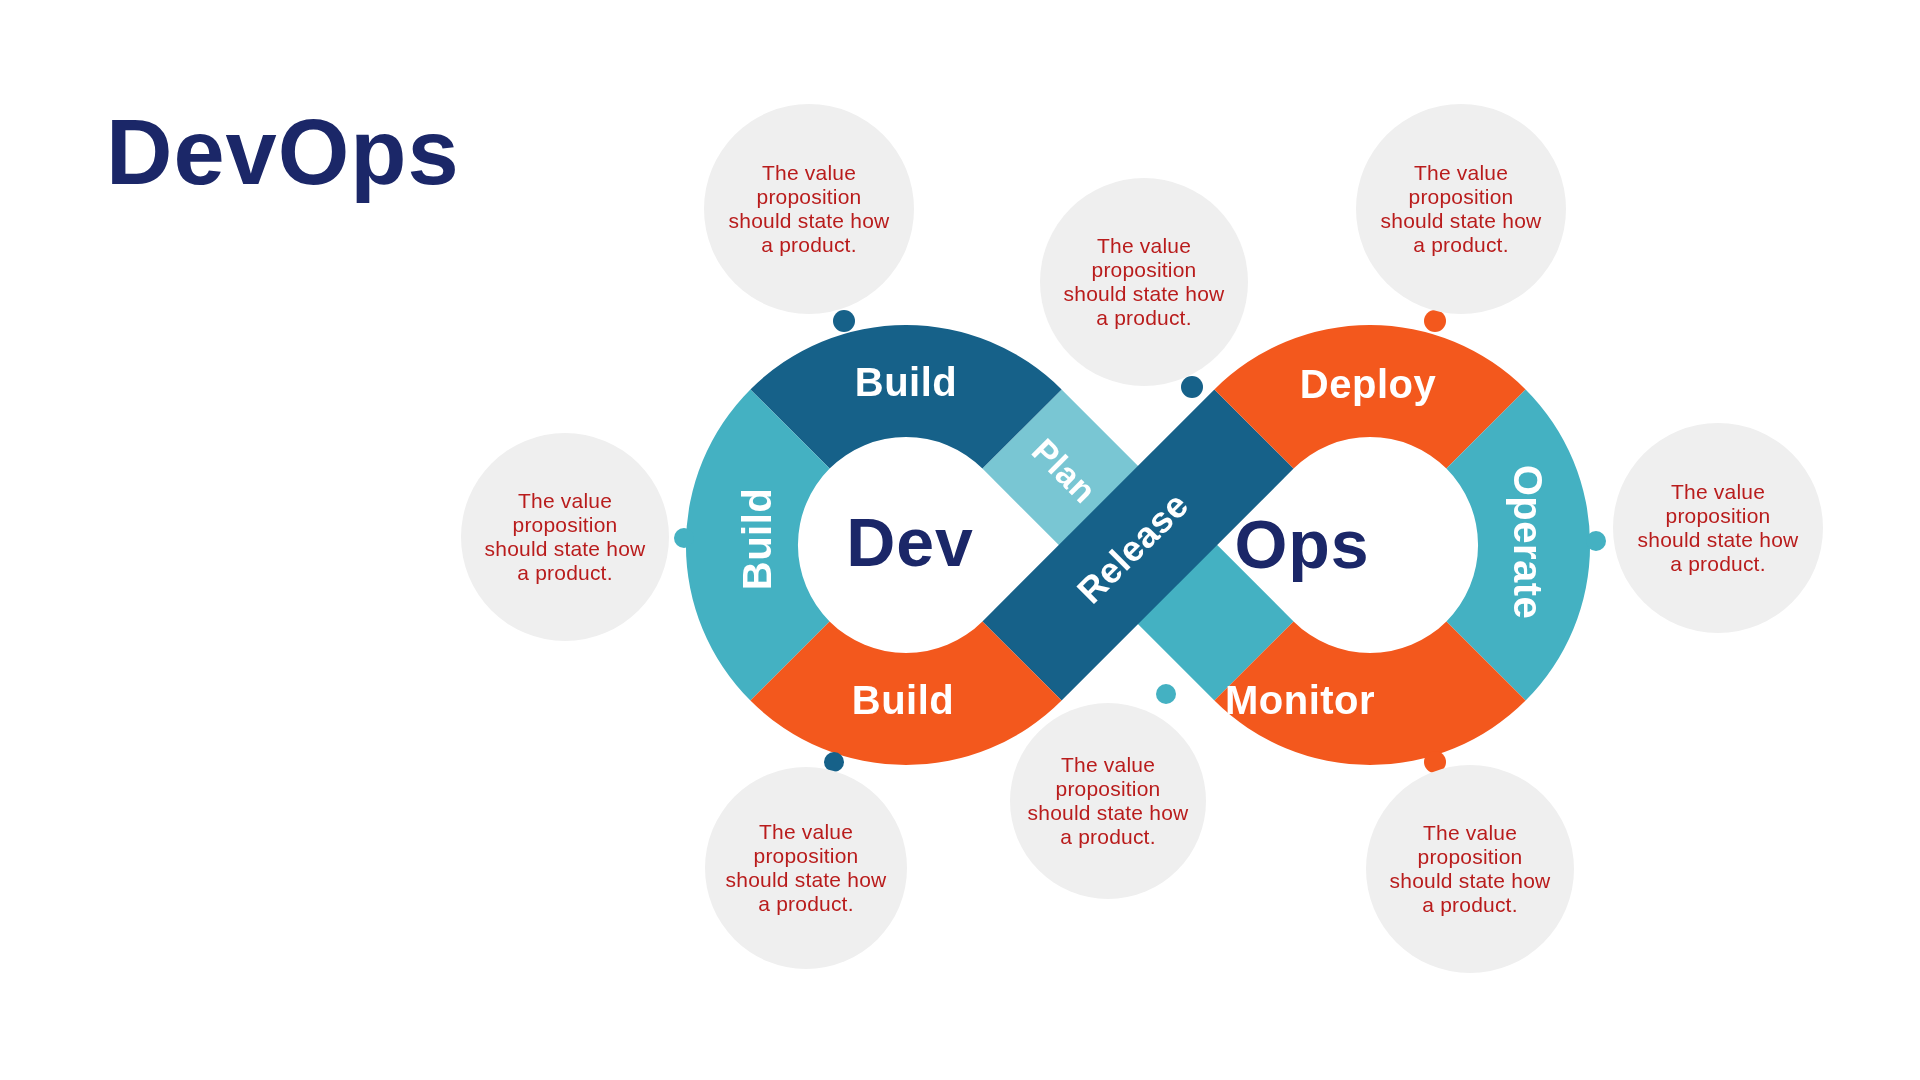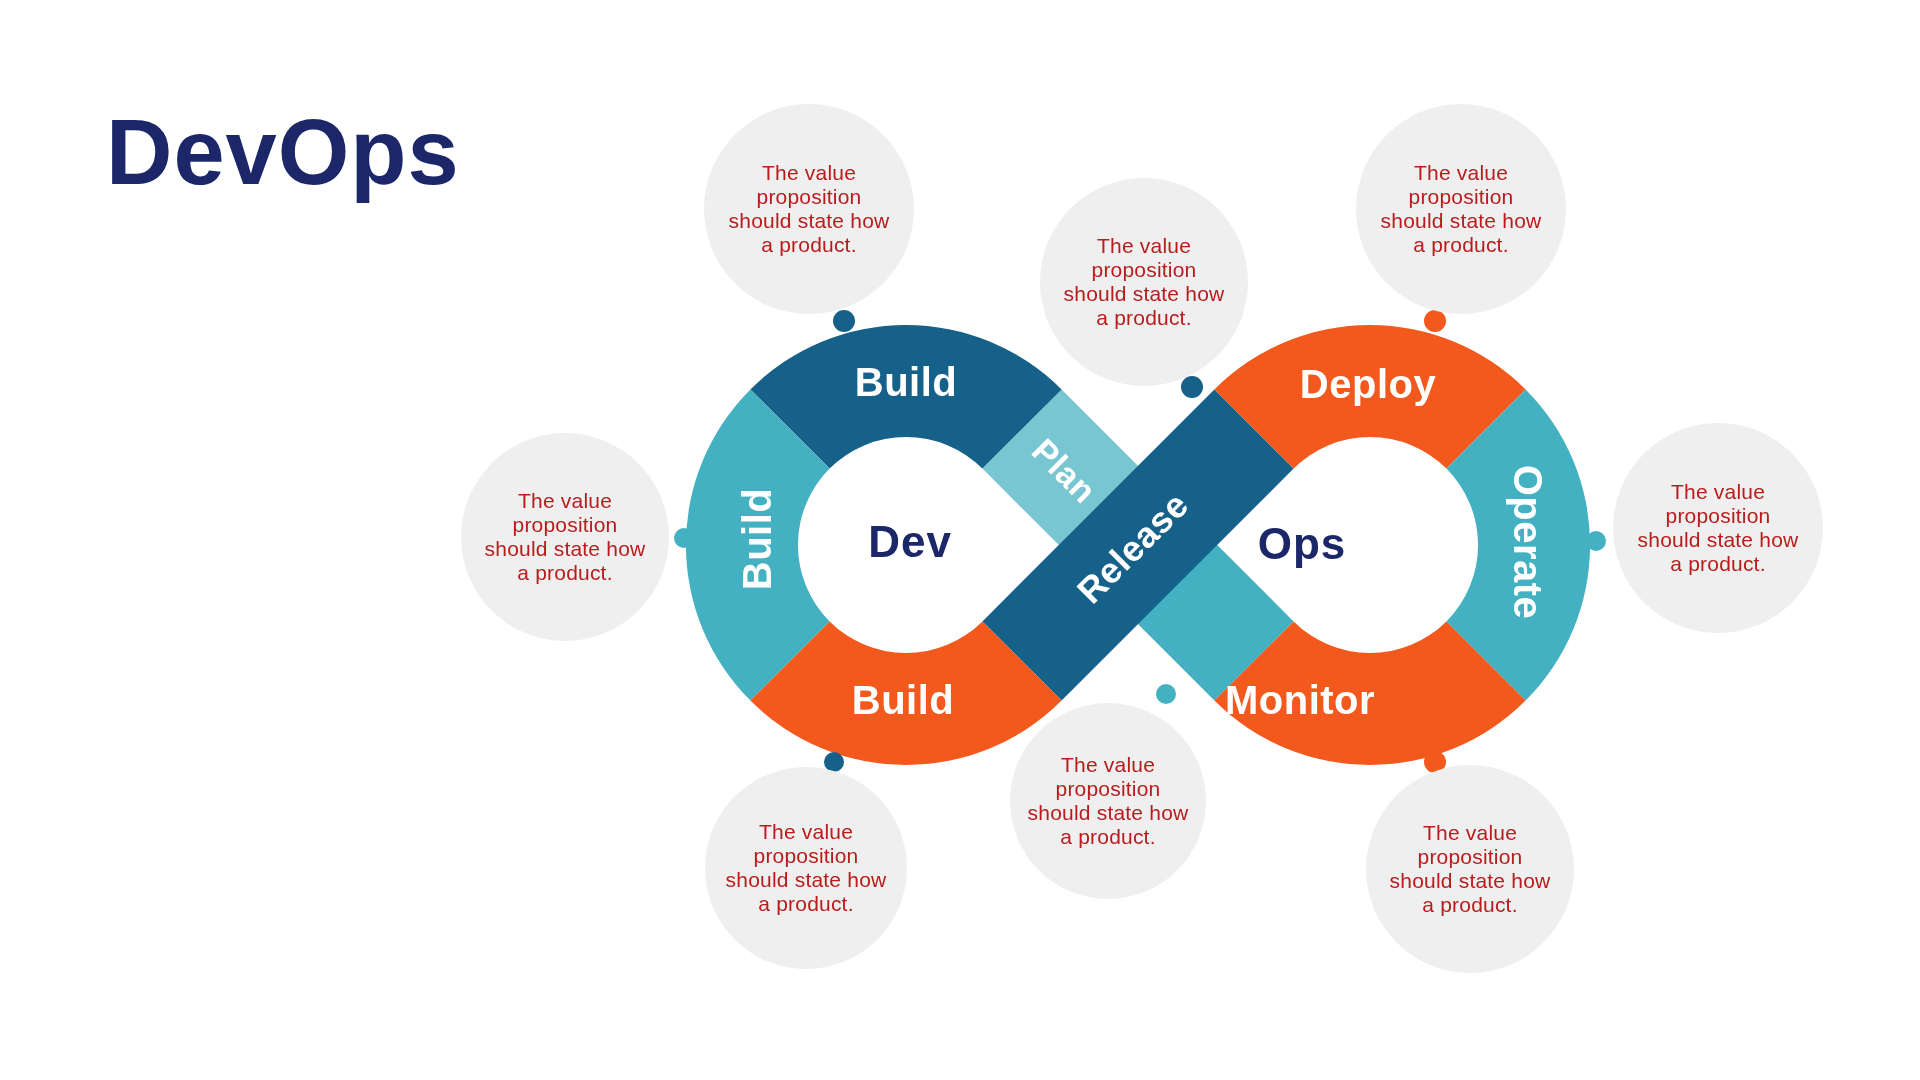--- a/index.html
+++ b/index.html
@@ -19,21 +19,21 @@
     display:flex;align-items:center;justify-content:center;text-align:center;
   }
   .bubble-text{font-size:21px;line-height:24px;color:#b91c1c;letter-spacing:.2px;}
   .bubble-text span{display:block;}
 
   .seg-label{
     position:absolute;color:#ffffff;font-weight:700;font-size:40px;
     letter-spacing:.5px;white-space:nowrap;transform:translate(-50%,-50%);
   }
   .core-label{
-    position:absolute;color:#1B2768;font-weight:700;font-size:44px;
+    position:absolute;color:#1B2768;font-weight:700;font-size:68px;
     letter-spacing:1px;white-space:nowrap;transform:translate(-50%,-50%);
   }
 </style>
 </head>
 <body>
 
 <div class="stage">
 
   <div class="title">
     <div>DevOps</div>

